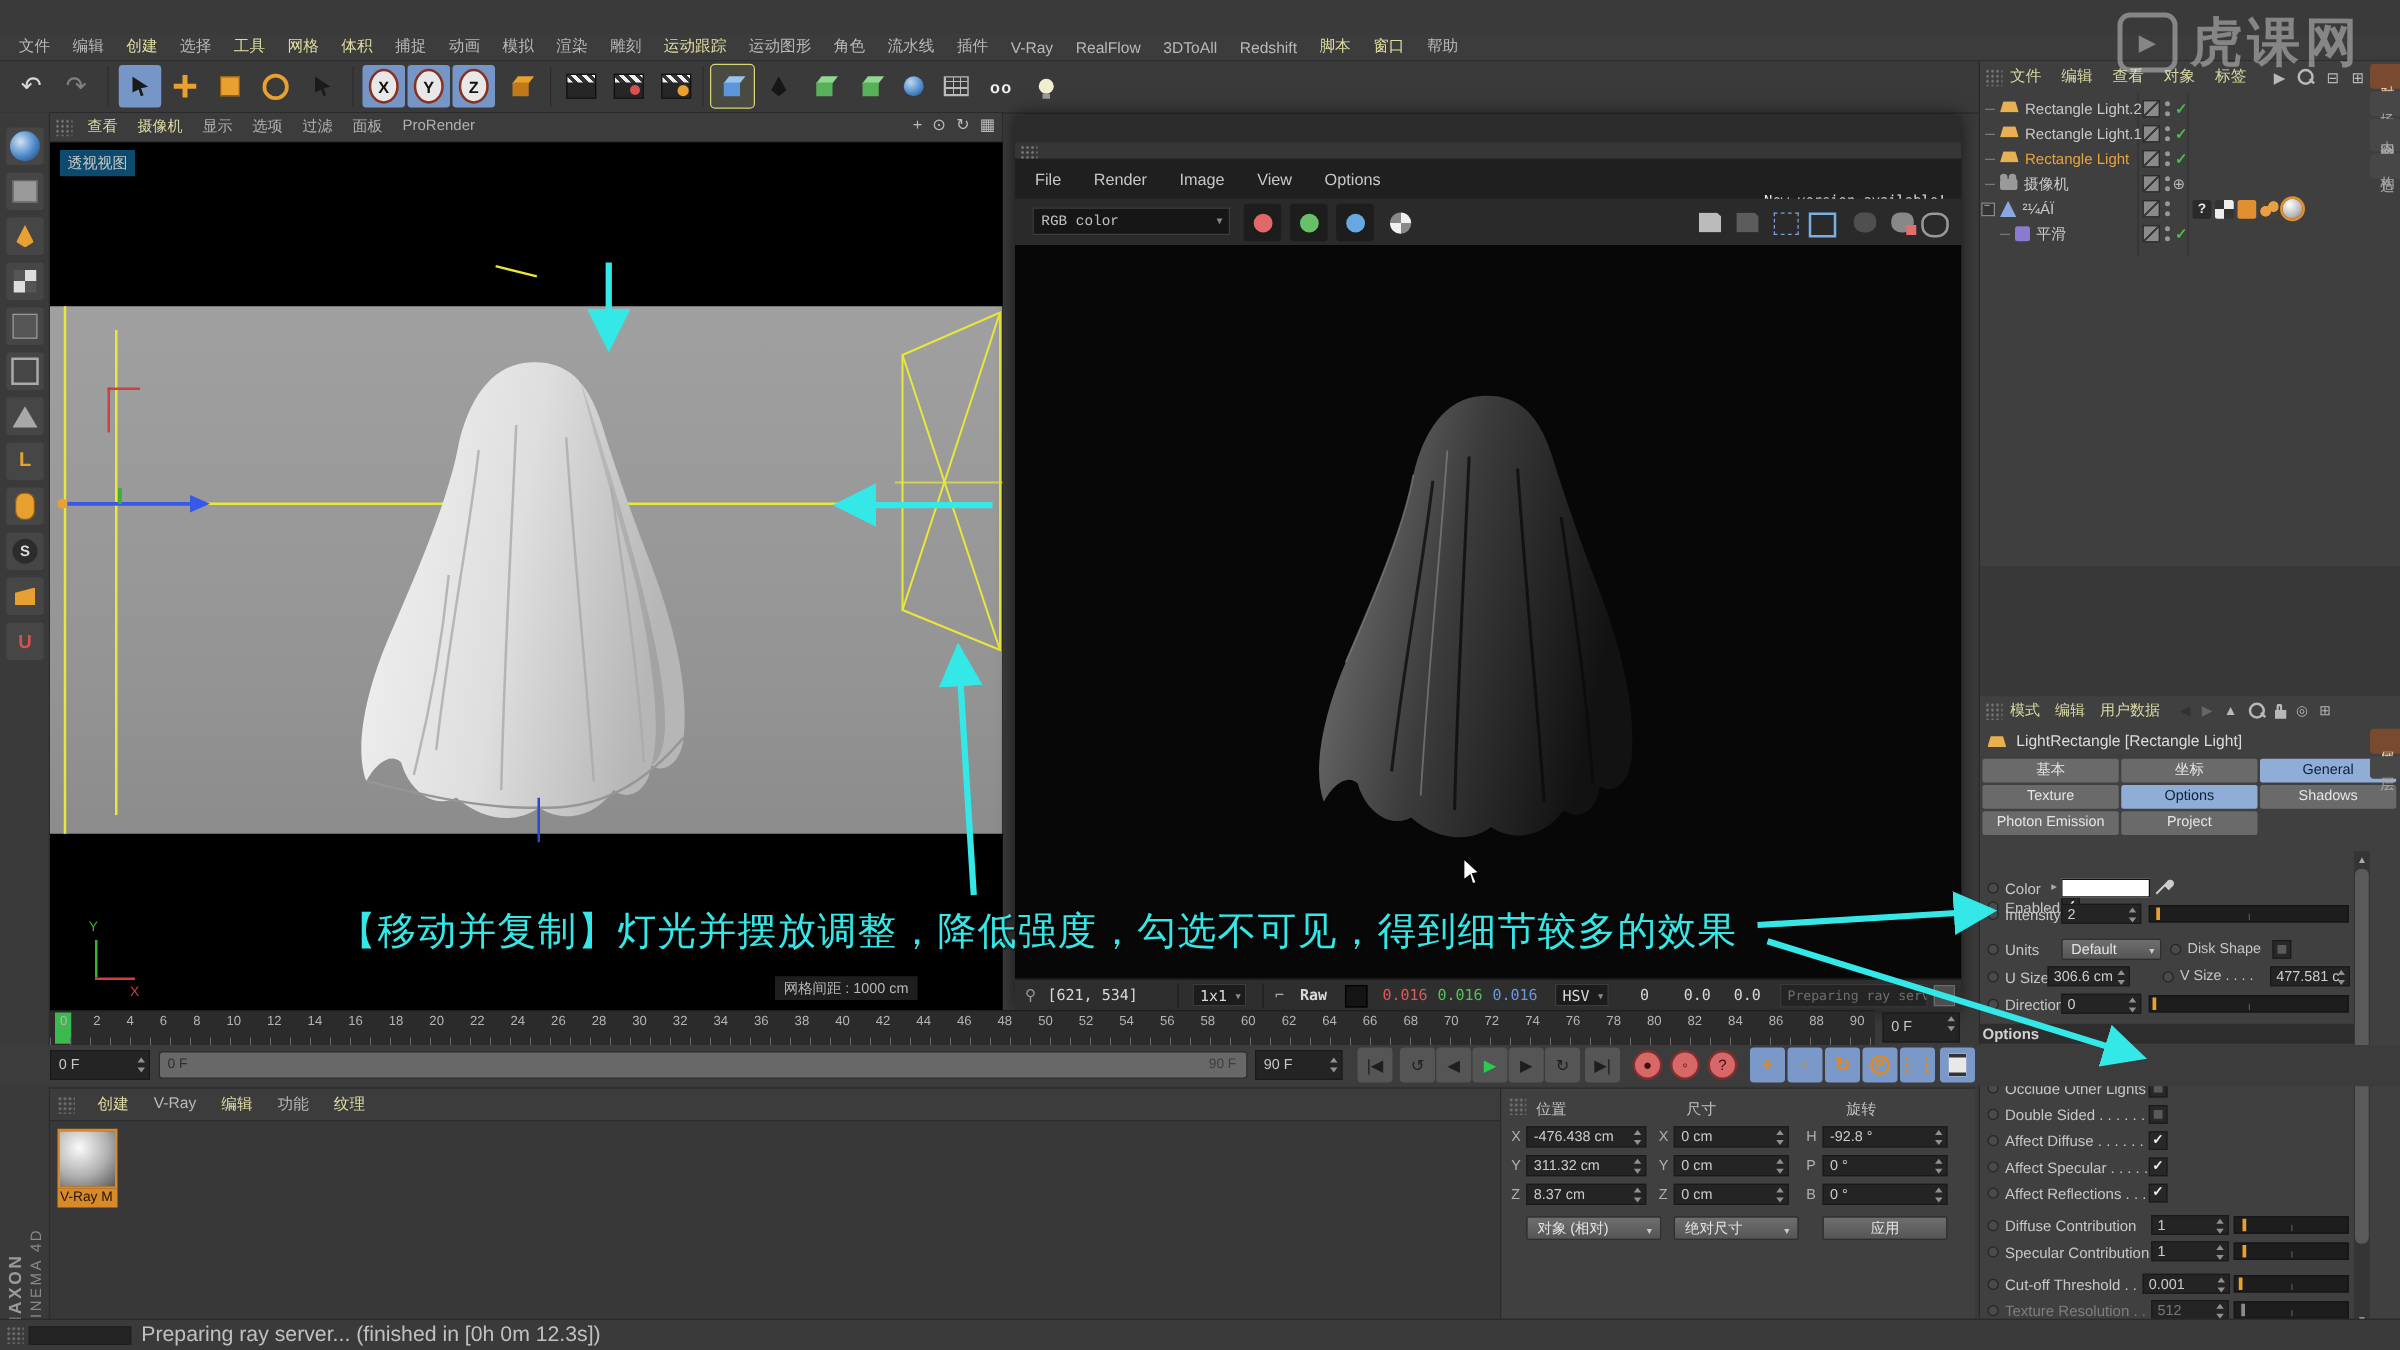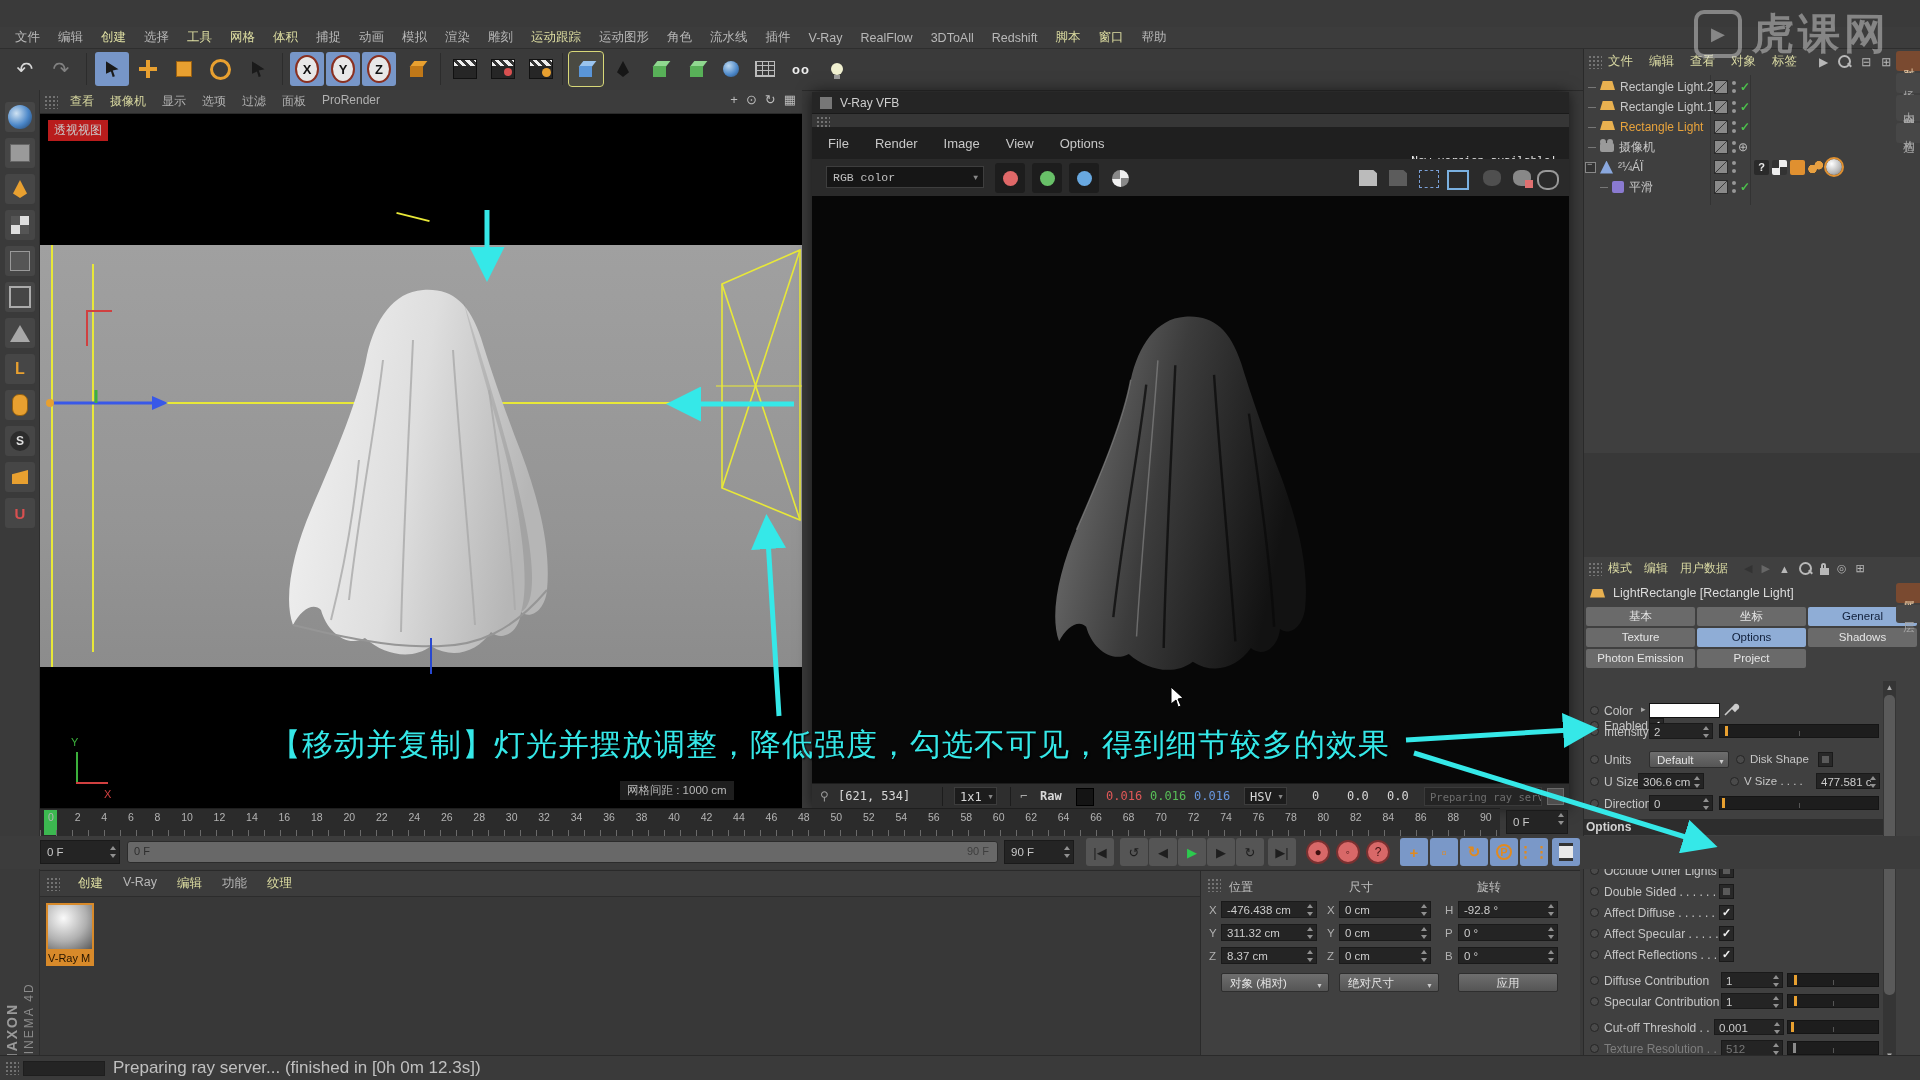--- a/index.html
+++ b/index.html
@@ -68,21 +68,21 @@
   #brand-maxon{color:#9a9a9a;font-weight:bold;font-size:14px;}
   #brand-c4d{color:#8a8a8a;font-size:12px;}
   
   #vp{left:40px;top:90px;width:762px;height:718px;background:#000;}
   #vp-menubar{position:absolute;left:0;top:0;width:762px;height:24px;background:#3c3c3c;display:flex;align-items:center;border-bottom:1px solid #2a2a2a;box-sizing:border-box;}
   .vmi{padding:0 8px;font-size:12px;color:#b0b0b0;}
   .vmi.hl{color:#d8d8a0;}
   #vp-viewicons{position:absolute;right:6px;top:2px;display:flex;gap:8px;color:#bbb;font-size:13px;}
   #vp-canvas{position:absolute;left:0;top:24px;width:762px;height:694px;background:#000;overflow:hidden;}
   #vp-gray{position:absolute;left:0;top:131px;width:762px;height:422px;background:linear-gradient(#a0a0a0,#949494 70%,#8c8c8c);}
-  #vp-label{position:absolute;left:8px;top:6px;background:#b91c1c;color:#c8c8c8;padding:2px 6px;font-size:12px;}
+  #vp-label{position:absolute;left:8px;top:6px;background:#0c4a6e;color:#c8c8c8;padding:2px 6px;font-size:12px;}
   #grid-label{position:absolute;left:580px;bottom:8px;background:#1e1e1e;color:#b8b8b8;padding:2px 7px;font-size:11.5px;}
   .yline{position:absolute;background:#e8e838;}
   .redl{position:absolute;background:#d04040;}
   #axis-gizmo{position:absolute;left:24px;top:626px;width:60px;height:56px;}
   #axis-gizmo .ya{position:absolute;left:12px;top:12px;width:2px;height:30px;background:#3cb03c;}
   #axis-gizmo .xa{position:absolute;left:12px;top:42px;width:32px;height:2px;background:#d04040;}
   #axis-y-lab{position:absolute;left:7px;top:-4px;color:#3cb03c;font-size:11px;}
   #axis-x-lab{position:absolute;left:40px;top:48px;color:#d04040;font-size:11px;}
   
   #vfb{left:812px;top:92px;width:757px;height:716px;background:#2c2c2c;box-shadow:0 0 14px rgba(0,0,0,.6);}
@@ -466,24 +466,20 @@
         <span id="axis-y-lab">Y</span>
         <div class="ya"></div>
           <div class="xa"></div>
         <span id="axis-x-lab">X</span>
       </div>
       <div id="grid-label">网格间距 : 1000 cm</div>
     </div>
   </div>
 
   <div class="ab" id="vfb">
-    <div id="vfb-titlebar">
-      <span id="vfb-title-icon"></span>
-      <span style="color:#cfcfcf;font-size:12px">V-Ray VFB</span>
-    </div>
     <div id="vfb-griprow">
         <span class="grip" style="margin:2px 0 0 4px;display:block"></span>
       </div>
     <div id="vfb-menurow">
         <div class="vfbmi">File</div>
         <div class="vfbmi">Render</div>
         <div class="vfbmi">Image</div>
         <div class="vfbmi">View</div>
         <div class="vfbmi">Options</div>
       </div>

